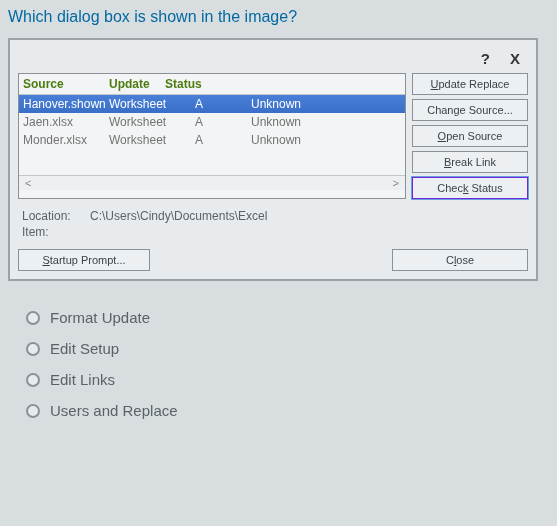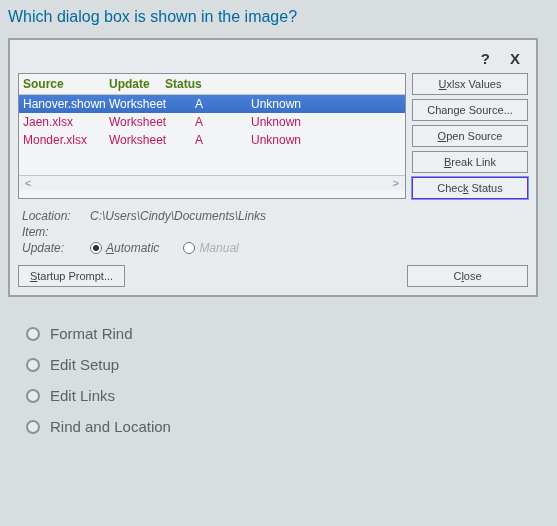--- a/index.html
+++ b/index.html
@@ -54,21 +54,21 @@
     }
     .col-source { width: 86px; }
     .col-type { width: 86px; }
     .col-update { width: 56px; }
     .col-status { flex: 1; }
     .list-body { min-height: 80px; }
     .row {
       display: flex;
       font-size: 12px;
       padding: 2px 4px;
-      color: #be185d;
+      color: #737373;
     }
     .row.selected {
       background: linear-gradient(#4a7fd8, #3a6fc8);
       color: #fff;
     }
     .scroll-hint {
       display: flex;
       justify-content: space-between;
       border-top: 1px solid #c0c6ca;
       padding: 1px 6px;
@@ -94,21 +94,21 @@
     .btn.focused {
       border: 1px solid #6d28d9;
       outline: 1px solid #6aa0e0;
     }
     .info-section {
       margin-top: 6px;
       font-size: 12px;
       color: #5a6268;
       padding: 2px 4px;
     }
-    .info-row { display: flex; gap: 6px; margin: 2px 0; align-items: center; font-style: italic; }
+    .info-row { display: flex; gap: 6px; margin: 2px 0; align-items: center; }
     .info-label { width: 62px; }
     .radio {
       display: inline-flex;
       align-items: center;
       gap: 4px;
       margin-right: 18px;
       font-size: 12px;
     }
     .radio-circle {
       width: 12px; height: 12px; border-radius: 50%;
@@ -180,66 +180,55 @@
           <div class="col-status">Unknown</div>
         </div>
       </div>
       <div class="scroll-hint">
         <span>&lt;</span>
         <span>&gt;</span>
       </div>
     </div>
 
     <div class="buttons-col">
-      <div class="btn"><span class="underline">U</span><span>xlsx Values</span></div>
+      <div class="btn"><span class="underline">U</span><span>pdate Replace</span></div>
       <div class="btn">Change Source...</div>
       <div class="btn"><span class="underline">O</span><span>pen Source</span></div>
       <div class="btn"><span class="underline">B</span><span>reak Link</span></div>
       <div class="btn focused">Chec<span class="underline">k</span> Status</div>
     </div>
   </div>
 
   <div class="info-section">
     <div class="info-row">
       <div class="info-label">Location:</div>
-      <div>C:\Users\Cindy\Documents\Links</div>
+      <div>C:\Users\Cindy\Documents\Excel</div>
     </div>
     <div class="info-row">
       <div class="info-label">Item:</div>
       <div></div>
     </div>
-    <div class="info-row">
-      <div class="info-label">Update:</div>
-      <span class="radio">
-        <span class="radio-circle checked"></span>
-        <span><span class="underline">A</span><span>utomatic</span></span>
-      </span>
-      <span class="radio">
-        <span class="radio-circle"></span>
-        <span style="color:#a8b0b6">Manual</span>
-      </span>
-    </div>
   </div>
 
   <div class="bottom-row">
-    <div class="btn" style="width:107px"><span class="underline">S</span><span>tartup Prompt...</span></div>
-    <div class="btn" style="width:121px">C<span class="underline">l</span>ose</div>
+    <div class="btn" style="width:132px"><span class="underline">S</span><span>tartup Prompt...</span></div>
+    <div class="btn" style="width:136px">C<span class="underline">l</span>ose</div>
   </div>
 </div>
 
 <div class="options">
   <div class="option">
     <div class="option-circle"></div>
-    <span>Format Rind</span>
+    <span>Format Update</span>
   </div>
   <div class="option">
     <div class="option-circle"></div>
     <span>Edit Setup</span>
   </div>
   <div class="option">
     <div class="option-circle"></div>
     <span>Edit Links</span>
   </div>
   <div class="option">
     <div class="option-circle"></div>
-    <span>Rind and Location</span>
+    <span>Users and Replace</span>
   </div>
 </div>
 
 </body></html>

